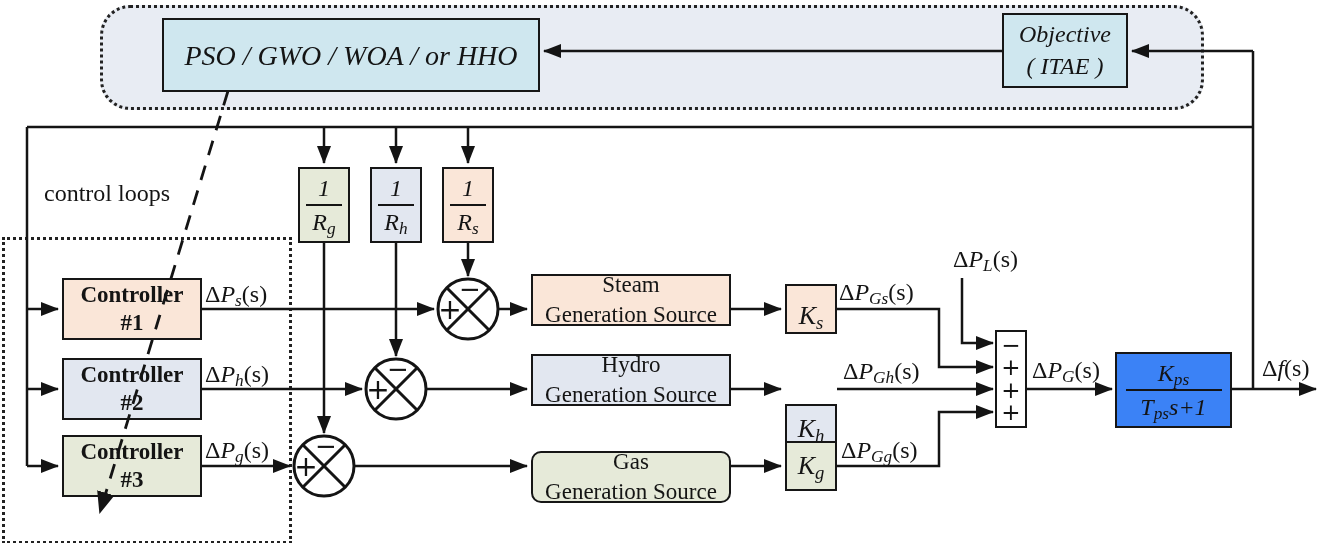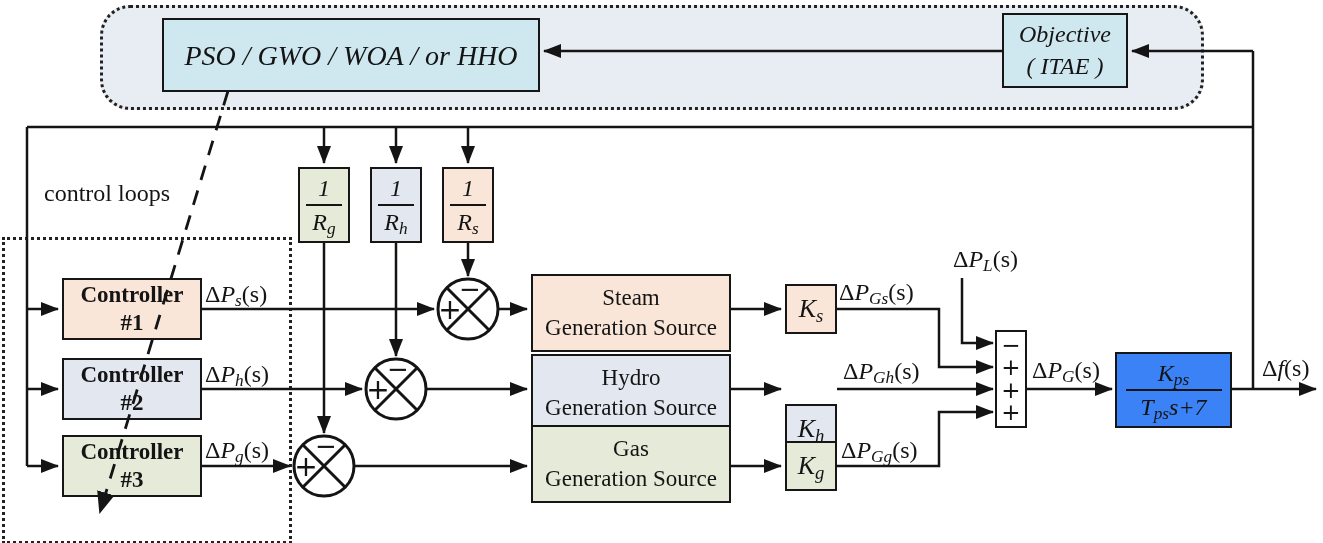--- a/index.html
+++ b/index.html
@@ -44,27 +44,27 @@
   .ctrl2{top:358px;}
   .ctrl3{top:435px;}
 
   .droopbox{top:167px;width:52px;height:76px;font-size:24px;font-style:italic;}
   .rg{left:298px;}
   .rh{left:370px;}
   .rs{left:442px;}
   .fracbar{width:36px;border-top:2.5px solid #141414;margin:1px 0;}
   .fracbar.wide{width:96px;}
 
-  .src{left:531px;width:200px;height:78px;font-size:23px;line-height:1.3;}
+  .src{left:531px;width:200px;height:52px;font-size:23px;line-height:1.3;}
   .steam{top:274px;}
   .hydro{top:354px;}
-  .gas{top:425px;}
+  .gas{top:451px;border-radius:10px;}
 
   .gain{width:52px;height:50px;font-size:26px;font-style:italic;left:785px;}
-  .ks{top:284px;}
+  .ks{top:284px;justify-content:flex-end;}
   .kh{top:364px;margin-top:40px;}
   .kg{top:441px;text-align:right;}
 
   .summer{
     left:995px;top:330px;width:32px;height:98px;background:#fff;
     display:flex;flex-direction:column;justify-content:space-around;align-items:center;
     font-family:"DejaVu Sans", sans-serif;font-size:23px;line-height:1;padding:2px 0;
   }
   .summer div{height:22px;display:flex;align-items:center;}
 
@@ -220,21 +220,21 @@
   <div class="box summer">
     <div>−</div>
     <div>+</div>
     <div>+</div>
     <div>+</div>
   </div>
 
   <div class="box white tf">
     <span><span>K</span><sub>ps</sub></span>
     <span class="fracbar wide"></span>
-    <span><span>T</span><sub>ps</sub><span>s+7</span></span>
+    <span><span>T</span><sub>ps</sub><span>s+1</span></span>
   </div>
 
   <div class="lbl" style="left:205px;top:281px;">
     <span class="d">Δ</span><span class="base">P</span><span class="sub">s</span><span class="post">(s)</span>
   </div>
   <div class="lbl" style="left:205px;top:361px;">
     <span class="d">Δ</span><span class="base">P</span><span class="sub">h</span><span class="post">(s)</span>
   </div>
   <div class="lbl" style="left:205px;top:437px;">
     <span class="d">Δ</span><span class="base">P</span><span class="sub">g</span><span class="post">(s)</span>

